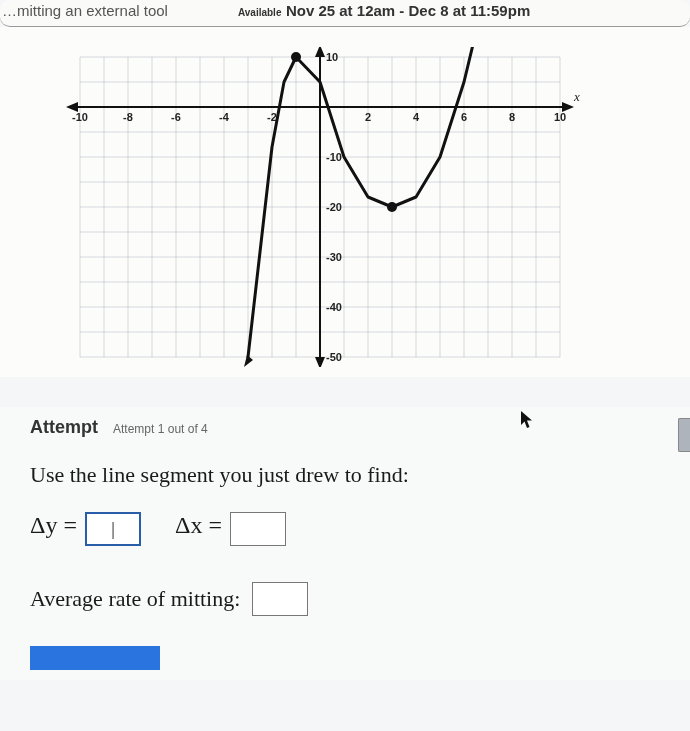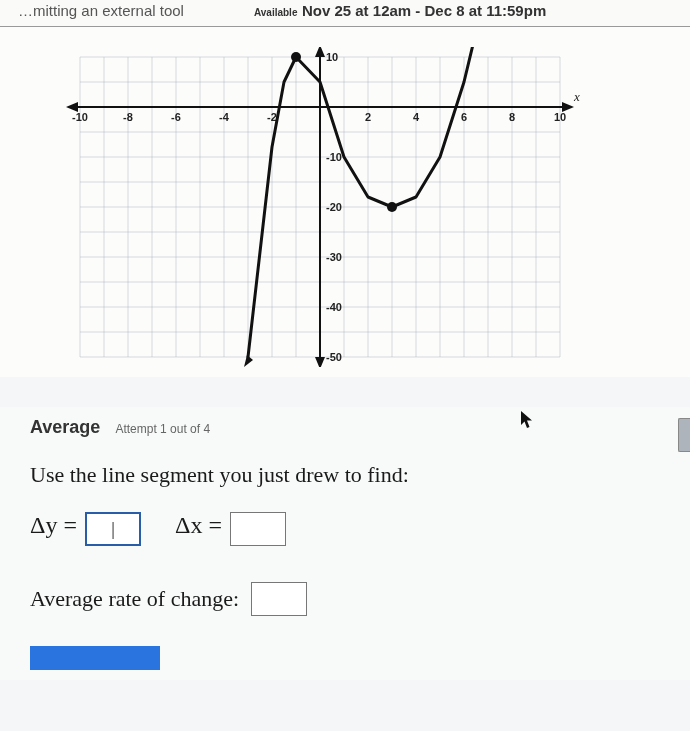--- a/index.html
+++ b/index.html
@@ -10,25 +10,26 @@
     font-family: Georgia, 'Times New Roman', serif;
     background: #f5f6f7;
     color: #222;
     overflow: hidden;
     position: relative;
   }
   .top-bar {
     display: flex;
     align-items: baseline;
     gap: 30px;
-    padding: 2px 10px 6px 18px;
+    padding: 2px 10px 6px 2px;
     font-family: Arial, Helvetica, sans-serif;
     color: #333;
     border-bottom: 1px solid #999;
     background: #fafaf9;
+    border-radius: 10px;
   }
   .top-bar .tool-text { font-size: 15px; color:#555;}
   .top-bar .avail-label { font-weight: 700; font-size: 10px; margin-left: 40px;}
   .top-bar .avail-val { font-size: 15px; font-weight: 700;}
   .chart-wrap {
     padding: 20px 0 10px 60px;
     background: #fcfcfb;
   }
   
   .cursor {
@@ -181,38 +182,38 @@
 <span class="cursor">
   <svg width="16" height="20">
       <path d="M1 1 L1 15 L4.5 11.5 L7 18 L9.5 17 L7 10.5 L12 10.5 Z" fill="#111"></path>
     </svg>
 </span>
 
 <div class="keypad-tab"></div>
 
 <div class="answer-block">
   <div class="answer-header">
-    <span class="lbl">Average</span>
+    <span class="lbl">Attempt</span>
     <span class="att">Attempt 1 out of 4</span>
   </div>
 
   <div class="question-area">
     <div>Use the line segment you just drew to find:</div>
 
     <div class="eq-row">
       <div class="eq">
         <span>Δy =</span>
         <input class="answer-box" type="text" placeholder="|" value="" style="">
       </div>
       <div class="eq">
         <span>Δx =</span>
         <input class="answer-box plain" type="text" value="" style="">
       </div>
     </div>
 
     <div class="roc-row">
-      <span>Average rate of change:</span>
+      <span>Average rate of mitting:</span>
       <input class="answer-box plain" type="text" value="" style="">
     </div>
 
     <button class="submit-btn"></button>
   </div>
 </div>
 
 </body></html>

